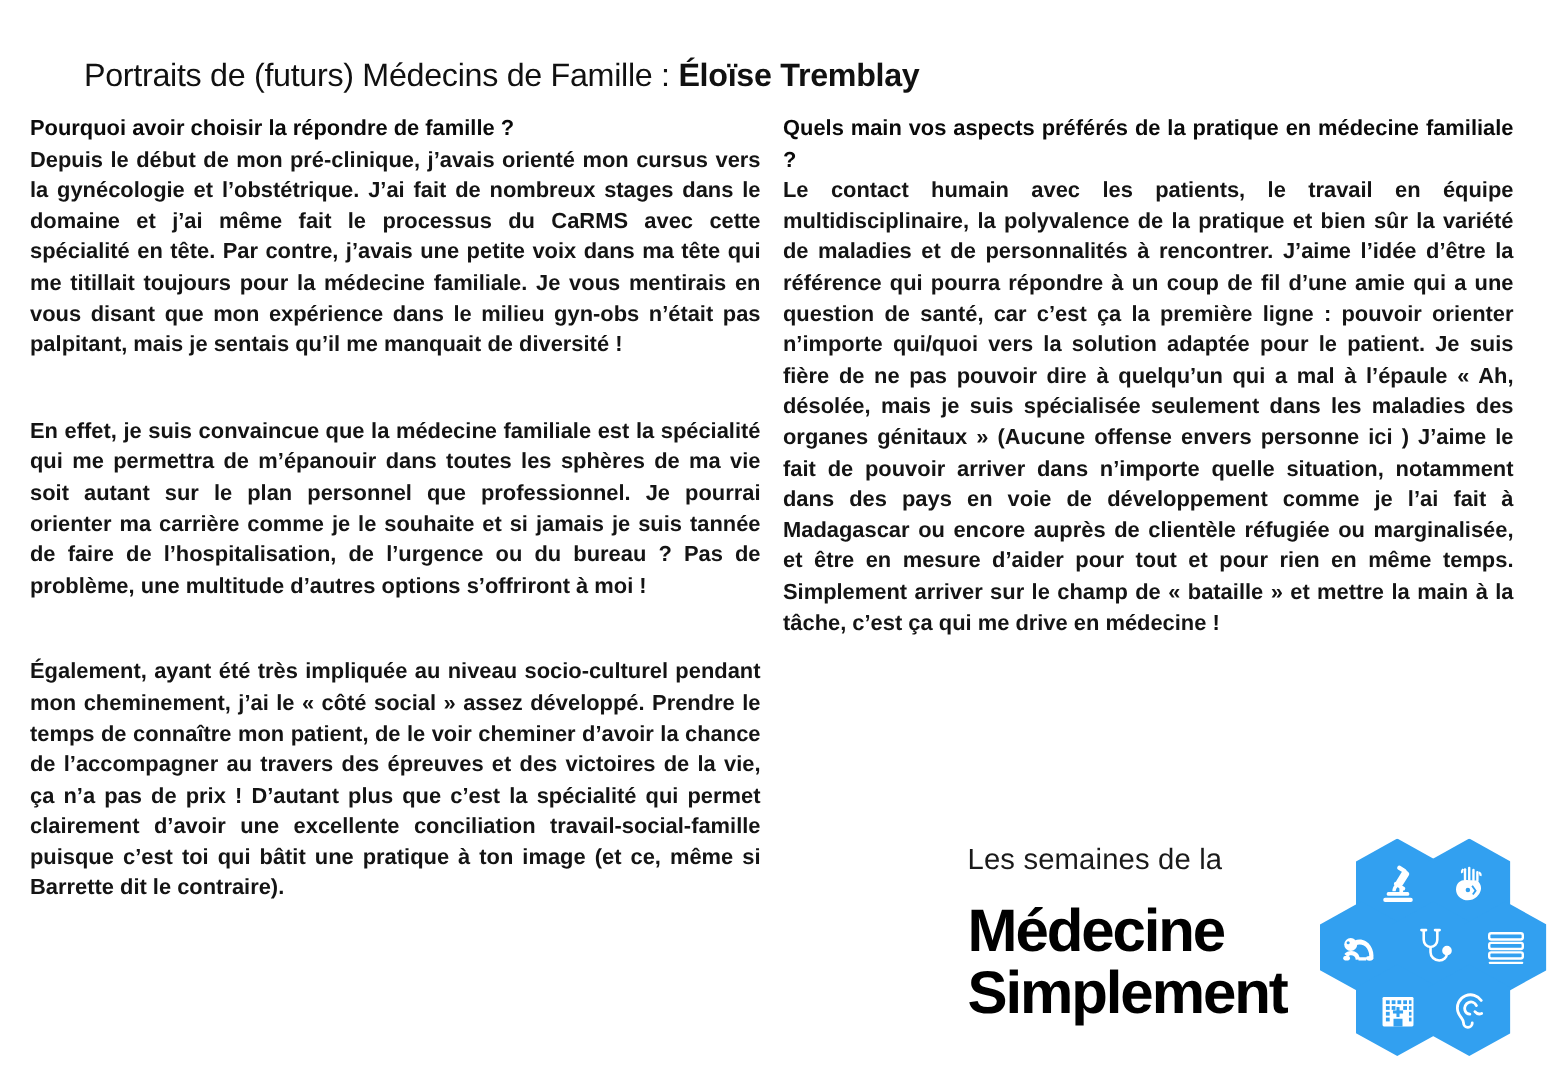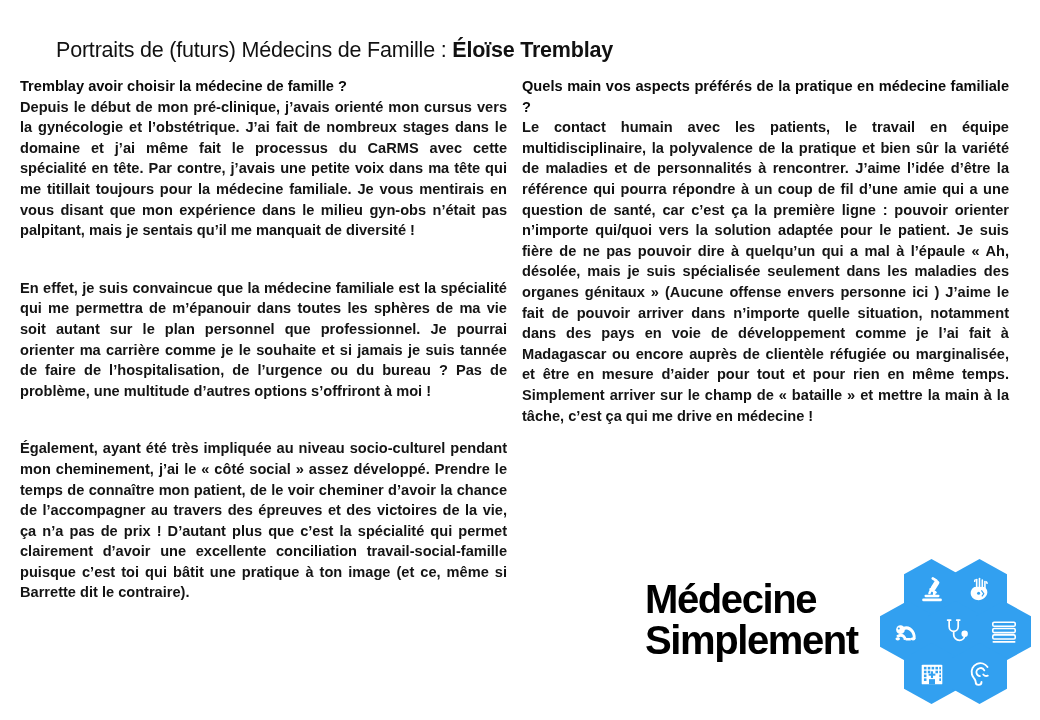--- a/index.html
+++ b/index.html
@@ -143,36 +143,37 @@
 
 <div class="page">
 
   <h1 class="doc-title">
     <span class="title-lead">Portraits de (futurs) Médecins de Famille : </span><span class="title-name">Éloïse Tremblay</span>
   </h1>
 
   <div class="columns">
 
     <div class="col">
-      <p class="q-heading">Tremblay avoir choisir la médecine de famille ?</p>
+      <p class="q-heading">Pourquoi avoir choisir la répondre de famille ?</p>
       <p class="para">Depuis le début de mon pré-clinique, j’avais orienté mon cursus vers la gynécologie et l’obstétrique. J’ai fait de nombreux stages dans le domaine et j’ai même fait le processus du CaRMS avec cette spécialité en tête. Par contre, j’avais une petite voix dans ma tête qui me titillait toujours pour la médecine familiale. Je vous mentirais en vous disant que mon expérience dans le milieu gyn-obs n’était pas palpitant, mais je sentais qu’il me manquait de diversité !</p>
       <p class="para">En effet, je suis convaincue que la médecine familiale est la spécialité qui me permettra de m’épanouir dans toutes les sphères de ma vie soit autant sur le plan personnel que professionnel. Je pourrai orienter ma carrière comme je le souhaite et si jamais je suis tannée de faire de l’hospitalisation, de l’urgence ou du bureau ? Pas de problème, une multitude d’autres options s’offriront à moi !</p>
       <p class="para">Également, ayant été très impliquée au niveau socio-culturel pendant mon cheminement, j’ai le « côté social » assez développé. Prendre le temps de connaître mon patient, de le voir cheminer d’avoir la chance de l’accompagner au travers des épreuves et des victoires de la vie, ça n’a pas de prix ! D’autant plus que c’est la spécialité qui permet clairement d’avoir une excellente conciliation travail-social-famille puisque c’est toi qui bâtit une pratique à ton image (et ce, même si Barrette dit le contraire).</p>
     </div>
 
     <div class="col">
       <p class="q-heading">Quels main vos aspects préférés de la pratique en médecine familiale ?</p>
       <p class="para">Le contact humain avec les patients, le travail en équipe multidisciplinaire, la polyvalence de la pratique et bien sûr la variété de maladies et de personnalités à rencontrer. J’aime l’idée d’être la référence qui pourra répondre à un coup de fil d’une amie qui a une question de santé, car c’est ça la première ligne : pouvoir orienter n’importe qui/quoi vers la solution adaptée pour le patient. Je suis fière de ne pas pouvoir dire à quelqu’un qui a mal à l’épaule « Ah, désolée, mais je suis spécialisée seulement dans les maladies des organes génitaux » (Aucune offense envers personne ici  ) J’aime le fait de pouvoir arriver dans n’importe quelle situation, notamment dans des pays en voie de développement comme je l’ai fait à Madagascar ou encore auprès de clientèle réfugiée ou marginalisée, et être en mesure d’aider pour tout et pour rien en même temps. Simplement arriver sur le champ de « bataille » et mettre la main à la tâche, c’est ça qui me drive en médecine !</p>
     </div>
 
   </div>
 
   <div class="logo-wrap">
 
     <div class="logo-text">
+      <div class="logo-line1">Les semaines de la</div>
       <div class="logo-line2">Médecine</div>
       <div class="logo-line3">Simplement</div>
     </div>
 
     <div class="hexgrid">
 
       <div class="hex hex-r1c1">
         <svg width="30" height="30" viewBox="0 0 32 32" fill="#ffffff">
           <rect x="15" y="3" width="7" height="3" rx="1.2" transform="rotate(32 18 5)"></rect>
           <rect x="16.5" y="5" width="5.5" height="12" rx="2.2" transform="rotate(32 19 11)"></rect>

